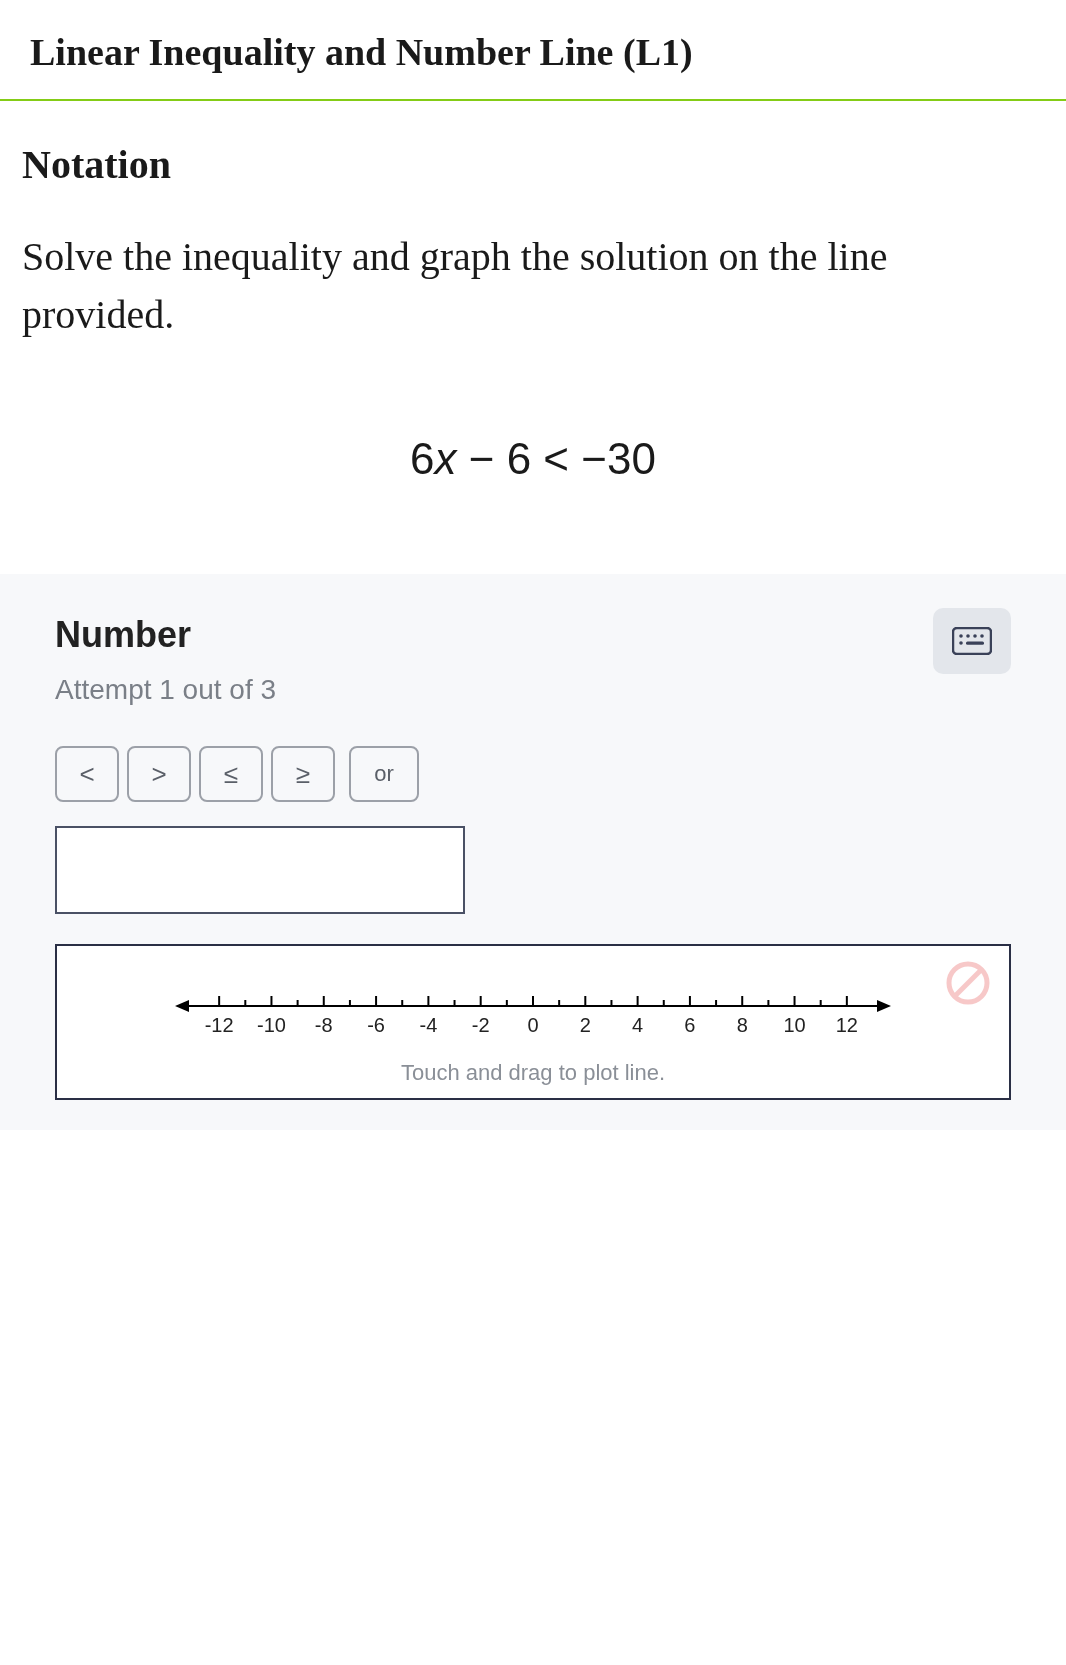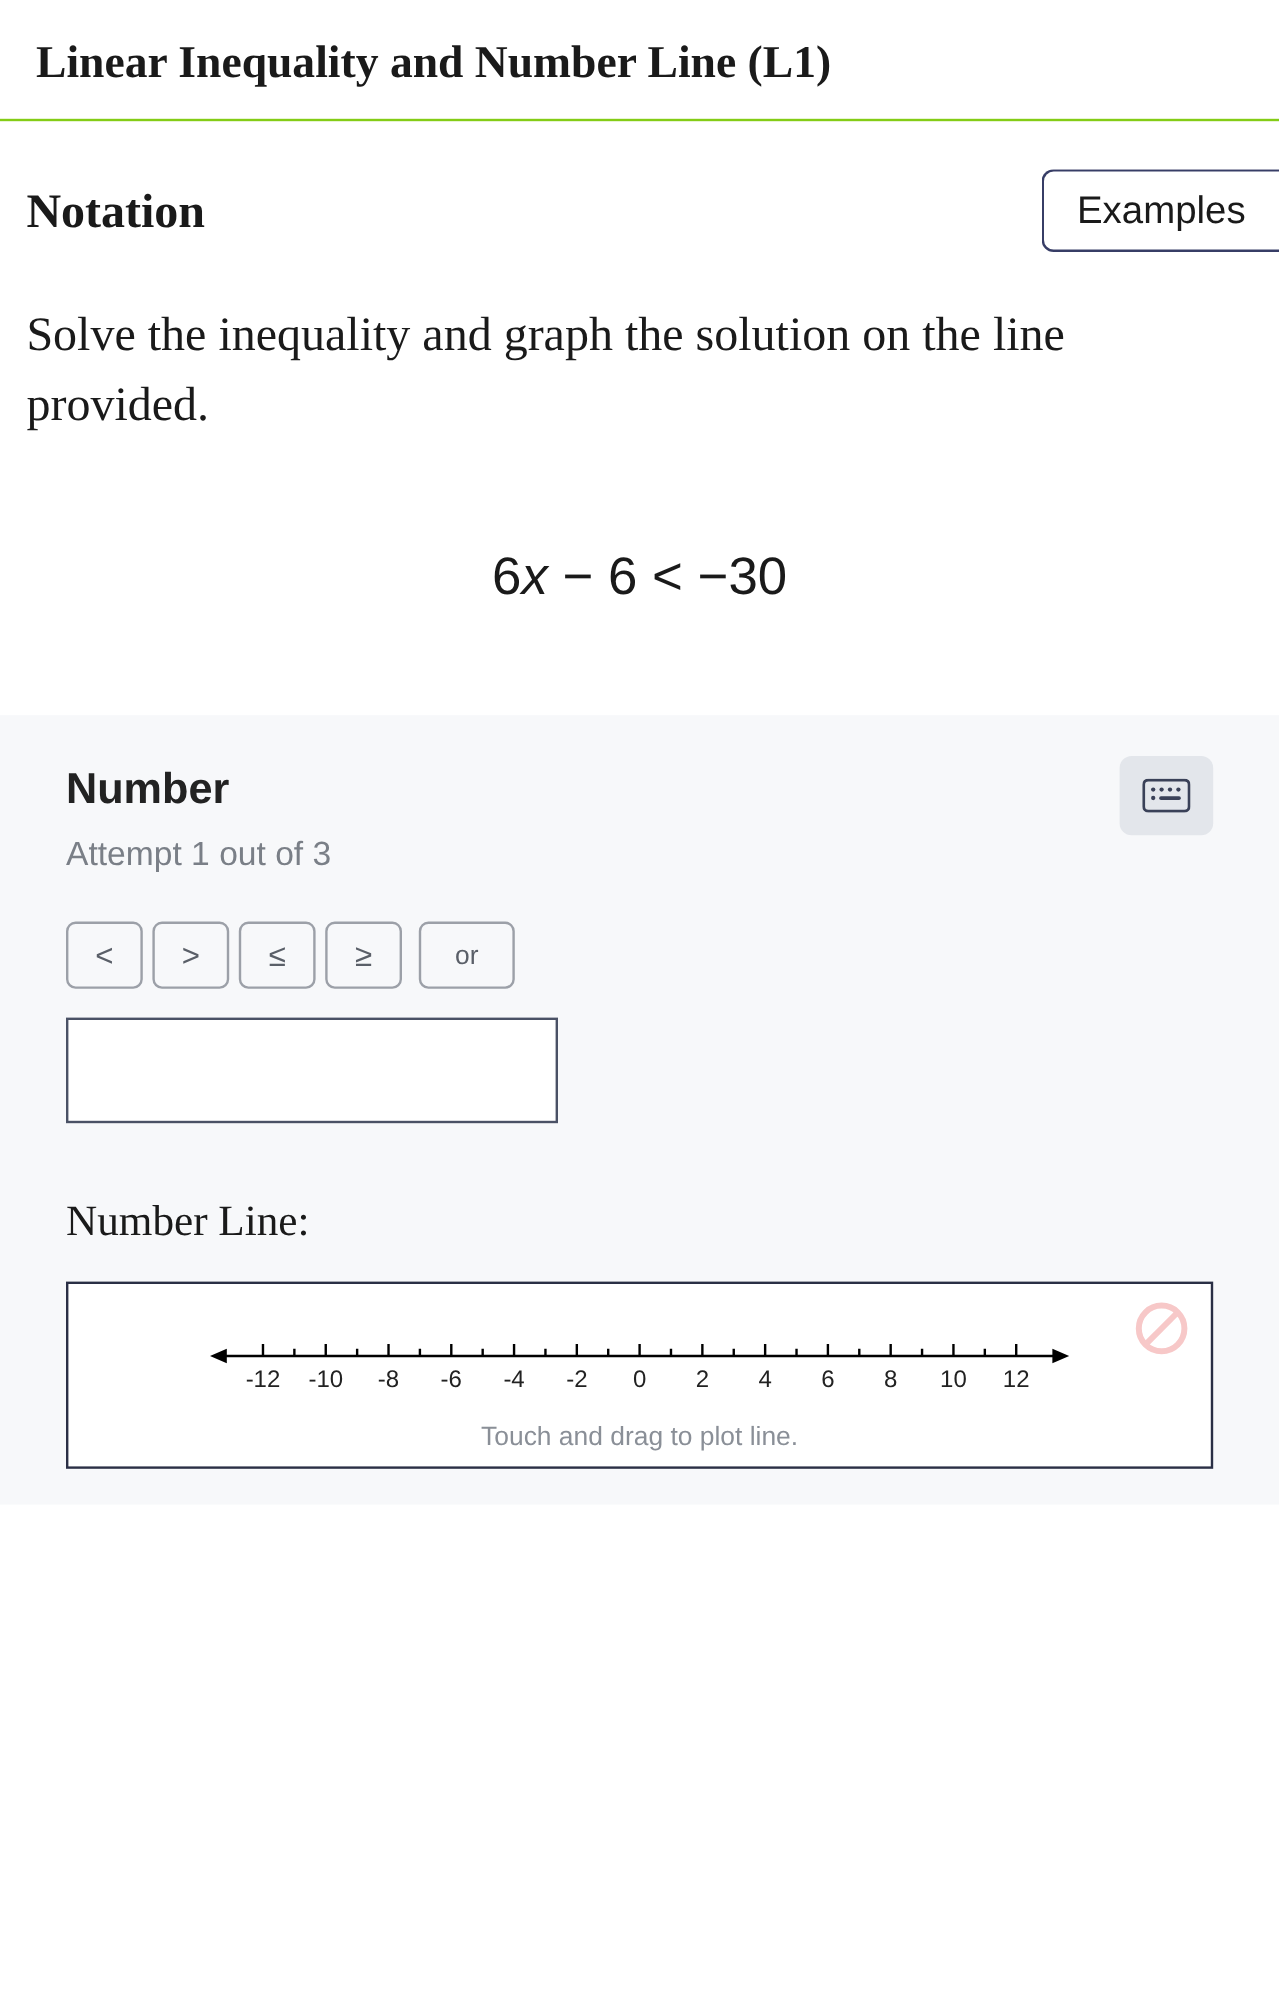--- a/index.html
+++ b/index.html
@@ -97,21 +97,21 @@
     height: 56px;
     display: flex;
     align-items: center;
     justify-content: center;
     font-size: 26px;
     color: #5a5f68;
     background: #f7f8fa;
     cursor: pointer;
     font-family: -apple-system, sans-serif;
   }
-  .op-btn.or-btn { width: 80px; font-size: 22px; margin-left: 6px;}
+  .op-btn.or-btn { width: 70px; font-size: 22px; margin-left: 6px;}
   .section-sub {
     font-size: 36px;
     margin-top: 40px;
     font-family: Georgia, serif;
   }
   .notation-input {
     margin-top: 24px;
     width: 410px;
     height: 88px;
     border: 2px solid #4a5165;
@@ -155,21 +155,20 @@
 </style>
 </head>
 <body>
 
 <div class="header">
   <h1>Linear Inequality and Number Line (L1)</h1>
 </div>
 
 <div class="question-row">
   <div class="question-label">Notation</div>
-  <button class="examples-btn">Examples</button>
 </div>
 
 <div class="prompt">Solve the inequality and graph the solution on the line provided.</div>
 
 <div class="equation">
   6<span class="var">x</span> − 6 &lt; −30
 </div>
 
 <div class="answer-section">
   <div class="answer-header-row">
@@ -193,21 +192,20 @@
   <div class="op-buttons">
     <button class="op-btn">&lt;</button>
     <button class="op-btn">&gt;</button>
     <button class="op-btn">≤</button>
     <button class="op-btn">≥</button>
     <button class="op-btn or-btn">or</button>
   </div>
 
   <input class="notation-input" type="text" value="" style="">
 
-  <div class="section-sub" style="margin-top:60px">Number Line:</div>
 
   <div class="numberline-wrap">
     <div class="clear-btn">
       <svg width="46" height="46" viewBox="0 0 46 46">
         <circle cx="23" cy="23" r="19" fill="none" stroke="#f7c8c8" stroke-width="5"></circle>
         <line x1="11" y1="35" x2="35" y2="11" stroke="#f7c8c8" stroke-width="5"></line>
       </svg>
     </div>
     <svg class="nl-svg" viewBox="0 0 720 80">
       <line x1="10" y1="30" x2="710" y2="30" stroke="#000" stroke-width="2"></line>

